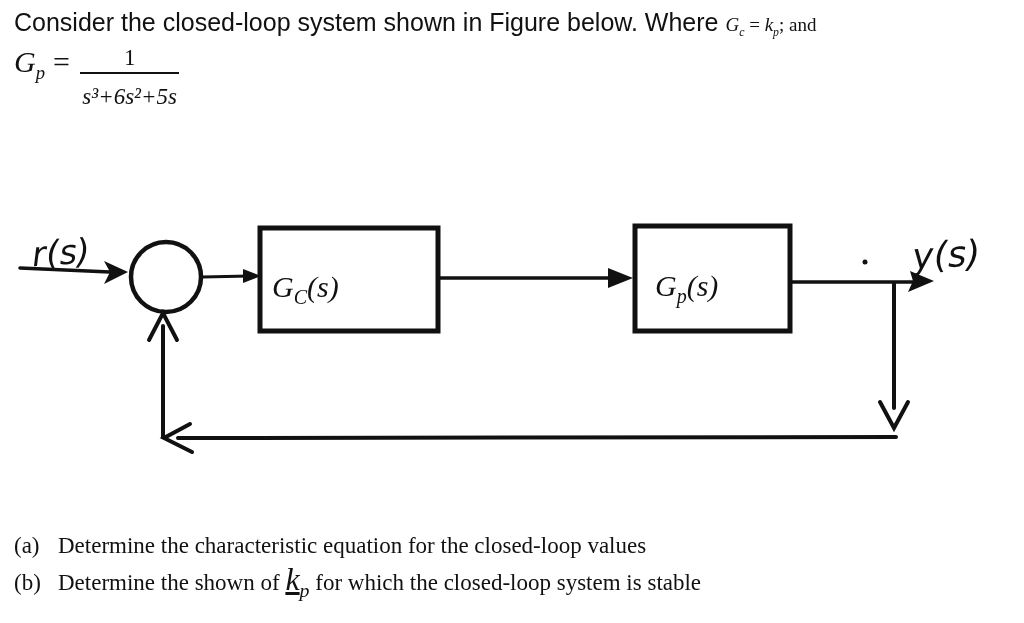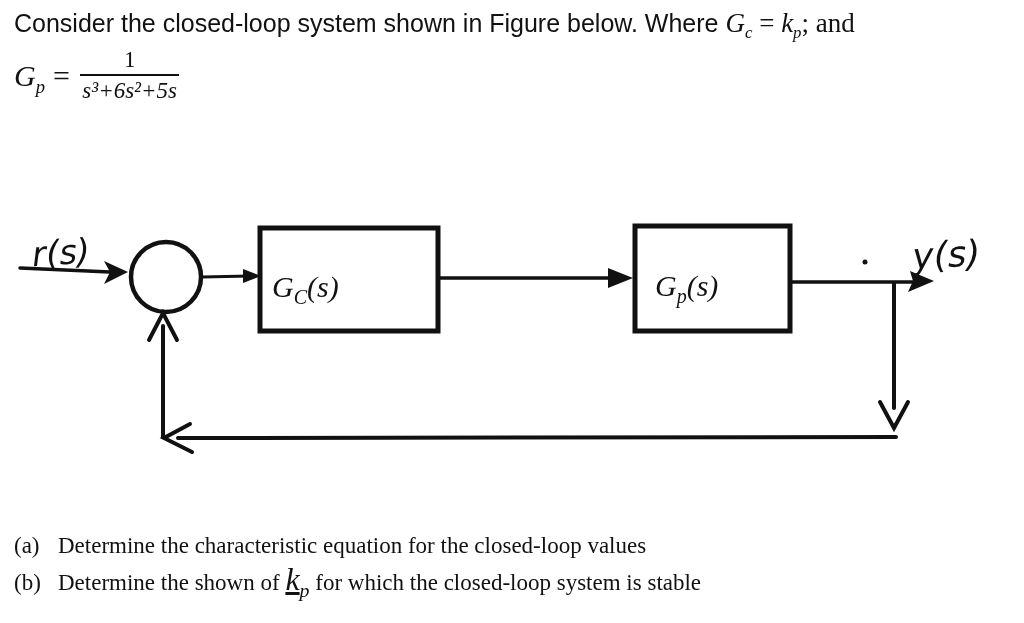--- a/index.html
+++ b/index.html
@@ -23,57 +23,57 @@
     top: 8px;
   }
   .s-line1 {
     white-space: nowrap;
     font-family: "Liberation Sans", sans-serif;
     font-size: 25px;
     color: #111111;
   }
   .math-inline {
     font-family: "Liberation Serif", serif;
-    font-size: 27px;
+    font-size: 19px;
     text-align: right;
   }
   .math-inline i, .s-line2 i, .bigk i {
     font-style: italic;
     font-weight: normal;
   }
   .math-inline sub, .s-line2 sub, .bigk sub {
     font-style: italic;
     font-size: 0.62em;
     line-height: 0;
   }
   .s-line2 {
     margin-top: 8px;
     display: flex;
-    align-items: center;
+    align-items: flex-start;
     font-family: "Liberation Serif", serif;
     font-size: 30px;
     color: #111111;
   }
   .s-line2 .eq {
     margin: 0 10px 0 8px;
   }
   .frac {
     display: inline-flex;
     flex-direction: column;
     align-items: center;
     text-align: center;
     font-size: 23px;
     line-height: 1.15;
   }
   .frac .num {
     padding: 0 44px 1px 44px;
     border-bottom: 2.5px solid #111111;
   }
   .frac .den {
-    padding-top: 2px;
+    padding-top: 10px;
     font-style: italic;
   }
 
   
   svg.diagram {
     position: absolute;
     left: 0;
     top: 0;
   }
   .hand-label {

